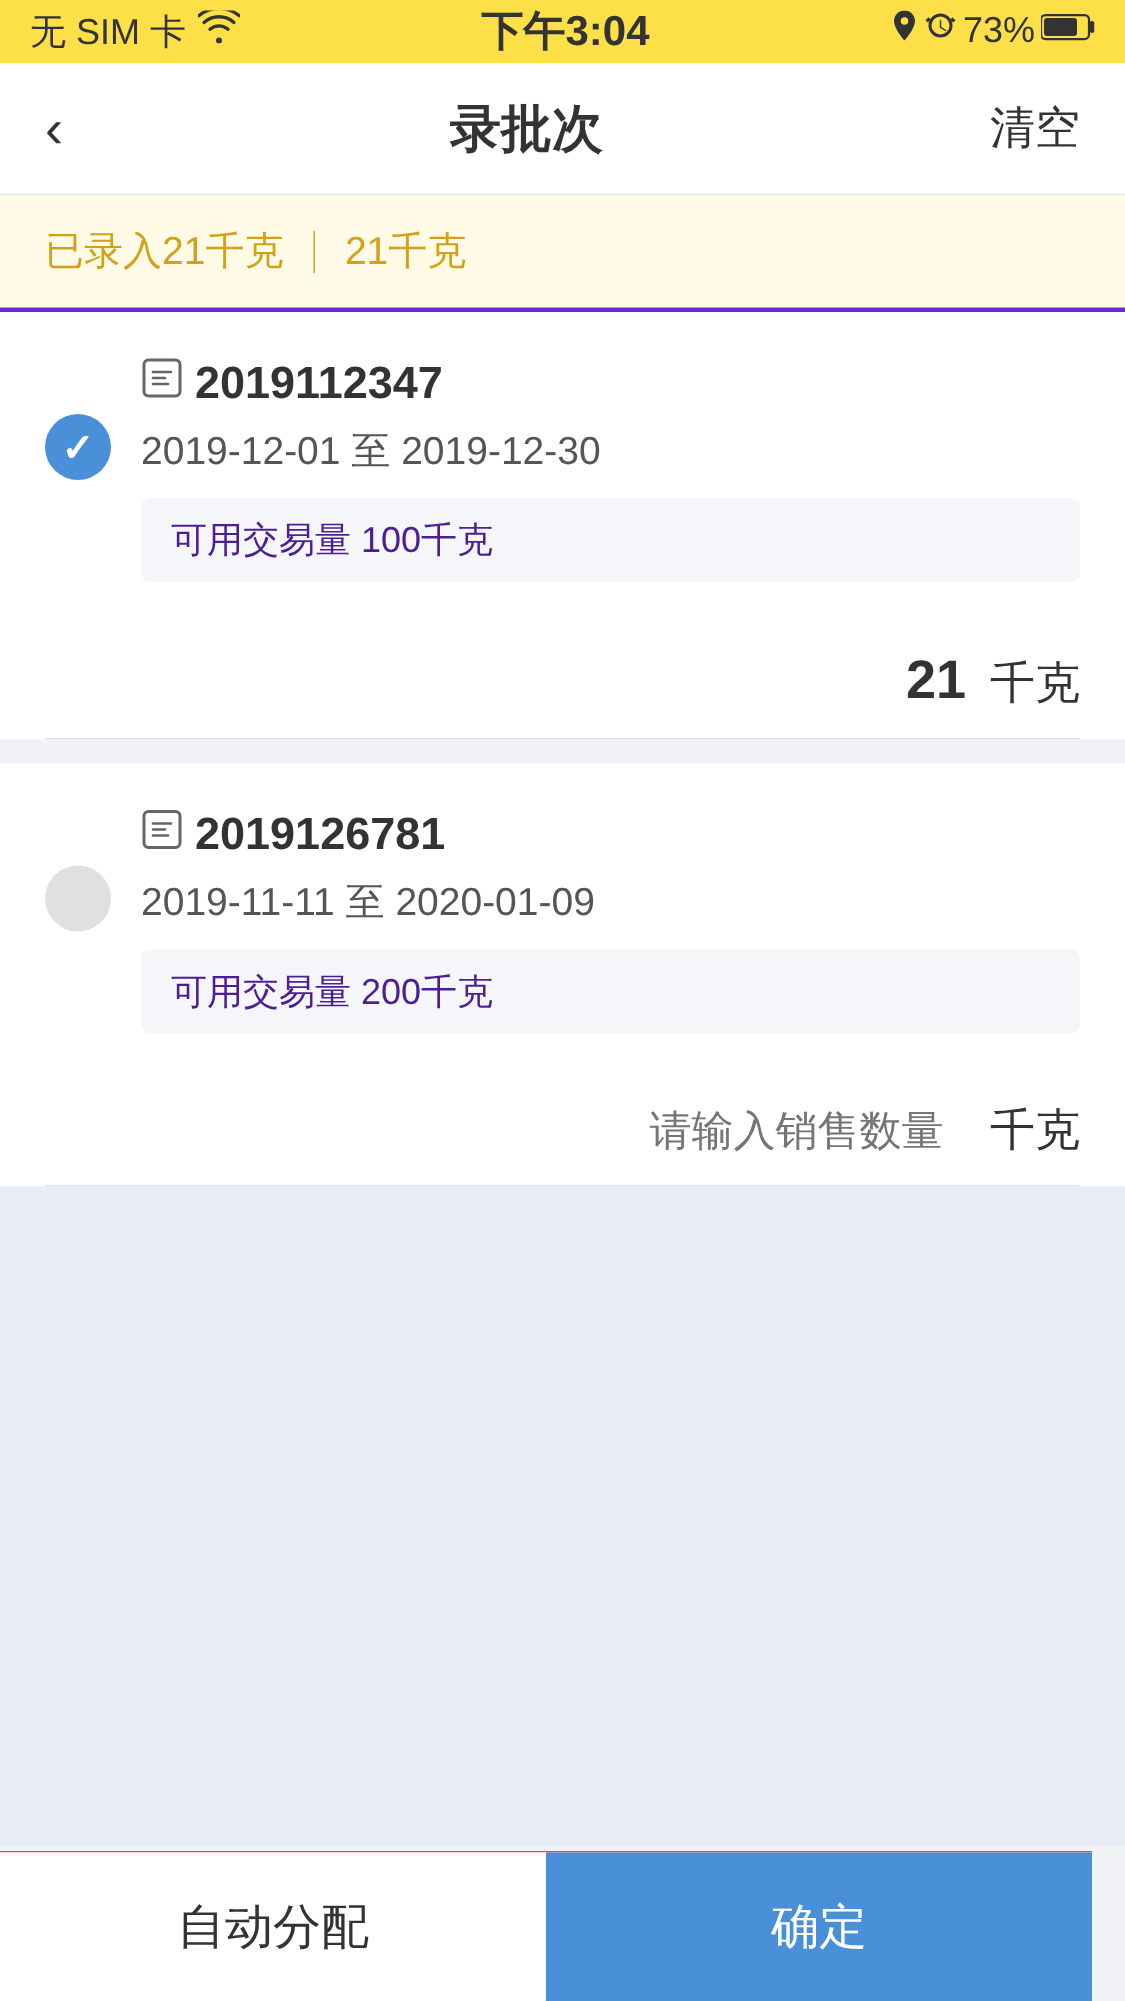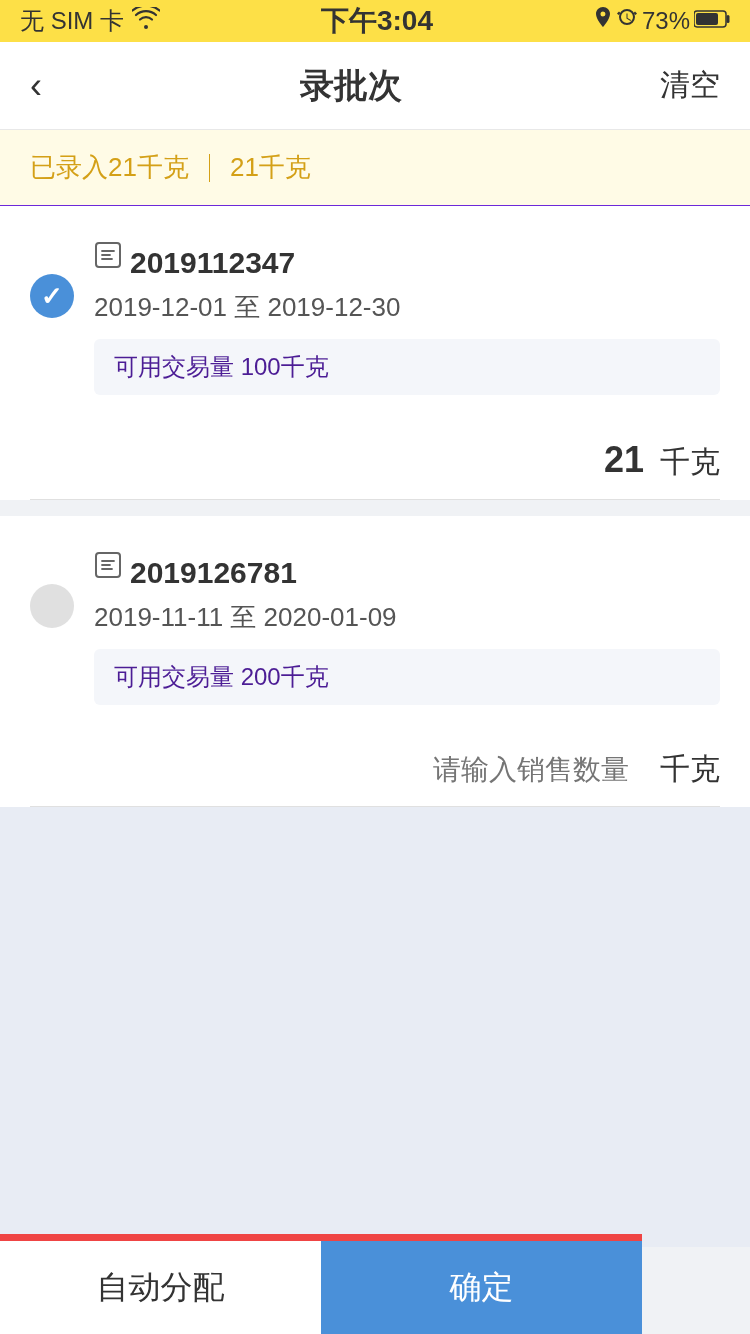--- a/index.html
+++ b/index.html
@@ -69,21 +69,21 @@
       text-align: center;
     }
 
     
     .info-banner {
       background: #fffbe6;
       padding: 20px 30px;
       display: flex;
       align-items: center;
       gap: 20px;
-      border-bottom: 1px solid #6d28d9;
+      border-bottom: 3px solid #6d28d9;
     }
     .info-banner-text {
       font-size: 26px;
       color: #d4a017;
     }
     .info-banner-divider {
       width: 1px;
       height: 28px;
       background: #d4a017;
     }
@@ -132,21 +132,20 @@
       margin-bottom: 10px;
     }
     .batch-icon {
       font-size: 28px;
       color: #666;
     }
     .batch-id {
       font-size: 30px;
       font-weight: 600;
       color: #333;
-      margin-top: 10px;
     }
     .batch-date {
       font-size: 26px;
       color: #555;
       margin-bottom: 14px;
     }
     .batch-avail {
       background: #f4f6fa;
       border-radius: 6px;
       padding: 12px 20px;
@@ -198,25 +197,25 @@
       background: #e8ecf4;
       flex: 1;
       min-height: 440px;
     }
 
     
     .bottom-bar {
       position: fixed;
       bottom: 0;
       left: 0;
-      width: 642px;
+      width: 728px;
       height: 100px;
       display: flex;
       background: #fff;
-      border-top: 7px solid #ef4444;
+      border-top: 1px solid #ef4444;
     }
     .btn-auto {
       flex: 1;
       display: flex;
       align-items: center;
       justify-content: center;
       font-size: 32px;
       color: #333;
       background: #fff;
       cursor: pointer;

